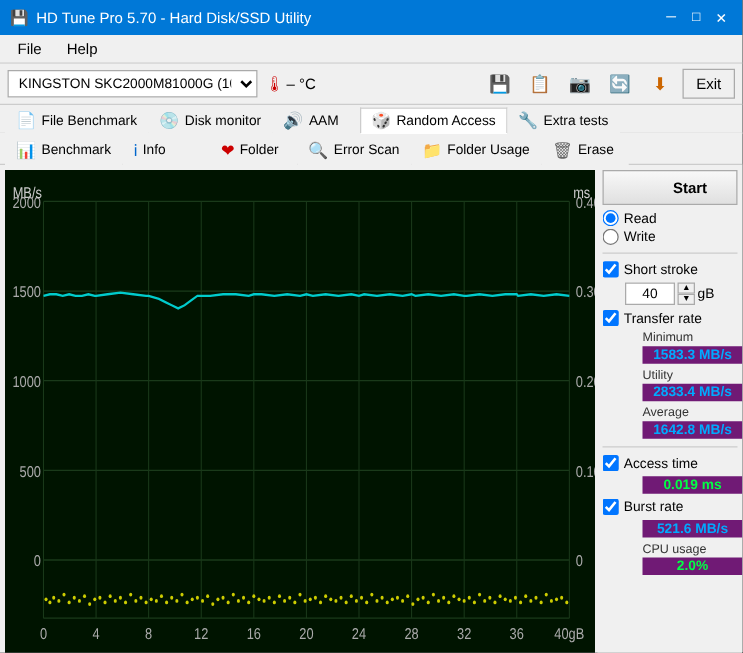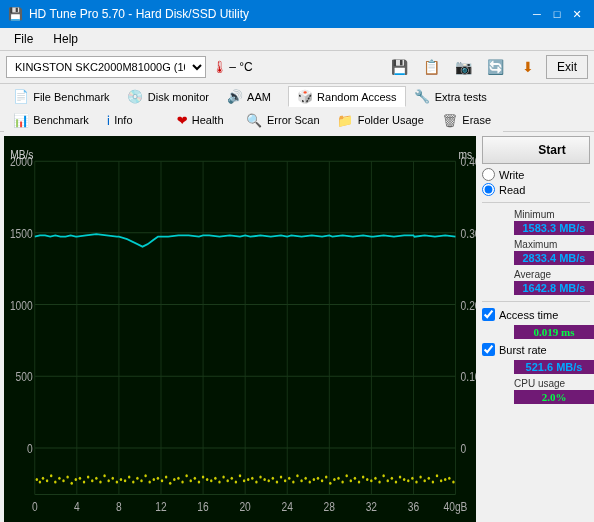--- a/index.html
+++ b/index.html
@@ -240,21 +240,21 @@
     }
     .stat-value {
       background: #701a75;
       color: #00aaff;
       font-size: 11px;
       font-weight: bold;
       padding: 1px 4px;
       text-align: center;
       min-width: 80px;
     }
-    .stat-value.green { color: #00ff44; font-family: Liberation Serif, serif; }
+    .stat-value.green { color: #00ff44; }
 
     .divider {
       height: 1px;
       background: #ccc;
       margin: 2px 0;
     }
 
     
     .icon-bench { color: #ff6600; }
     .icon-disk { color: #0066cc; }
@@ -336,21 +336,21 @@
   <div class="nav-tab">
     <span class="tab-icon icon-bench">📊</span>
     <span>Benchmark</span>
   </div>
   <div class="nav-tab">
     <span class="tab-icon icon-info">ℹ</span>
     <span>Info</span>
   </div>
   <div class="nav-tab">
     <span class="tab-icon icon-health">❤</span>
-    <span>Health</span>
+    <span>Folder</span>
   </div>
   <div class="nav-tab">
     <span class="tab-icon icon-error">🔍</span>
     <span>Error Scan</span>
   </div>
   <div class="nav-tab">
     <span class="tab-icon icon-folder">📁</span>
     <span>Folder Usage</span>
   </div>
   <div class="nav-tab">
@@ -530,39 +530,58 @@
         <circle cx="438" cy="275" r="1.2"></circle>
       </g>
     </svg>
   </div>
 
   <div class="right-panel">
     <button class="start-btn">Start</button>
 
     <div class="radio-group">
       <label class="radio-item">
+        <input type="radio" name="rw" checked="" style="">
+        <span>Read</span>
+      </label>
+      <label class="radio-item">
         <input type="radio" name="rw" style="">
         <span>Write</span>
       </label>
-      <label class="radio-item">
-        <input type="radio" name="rw" checked="" style="">
-        <span>Read</span>
+    </div>
+
+    <div class="divider"></div>
+
+    <div class="checkbox-group">
+      <label class="checkbox-item">
+        <input type="checkbox" checked="" style="">
+        <span>Short stroke</span>
       </label>
-    </div>
-
-    <div class="divider"></div>
-
+      <div class="spinbox-row">
+        <input class="spinbox-input" type="text" value="40" style="">
+        <div class="spinbox-btns">
+          <button class="spinbox-btn">▲</button>
+          <button class="spinbox-btn">▼</button>
+        </div>
+        <span class="spinbox-unit">gB</span>
+      </div>
+
+      <label class="checkbox-item">
+        <input type="checkbox" checked="" style="">
+        <span>Transfer rate</span>
+      </label>
+    </div>
 
     <div class="stat-block">
       <span class="stat-label">Minimum</span>
       <span class="stat-value">1583.3 MB/s</span>
     </div>
 
     <div class="stat-block">
-      <span class="stat-label">Maximum</span>
+      <span class="stat-label">Utility</span>
       <span class="stat-value">2833.4 MB/s</span>
     </div>
 
     <div class="stat-block">
       <span class="stat-label">Average</span>
       <span class="stat-value">1642.8 MB/s</span>
     </div>
 
     <div class="divider"></div>
 

